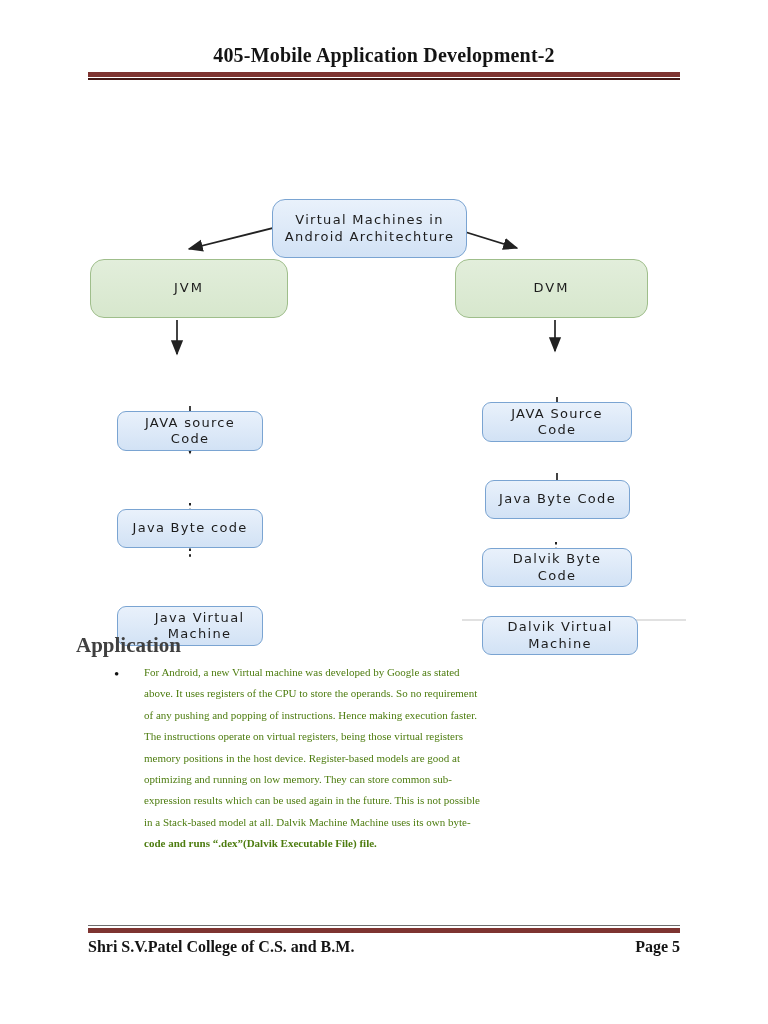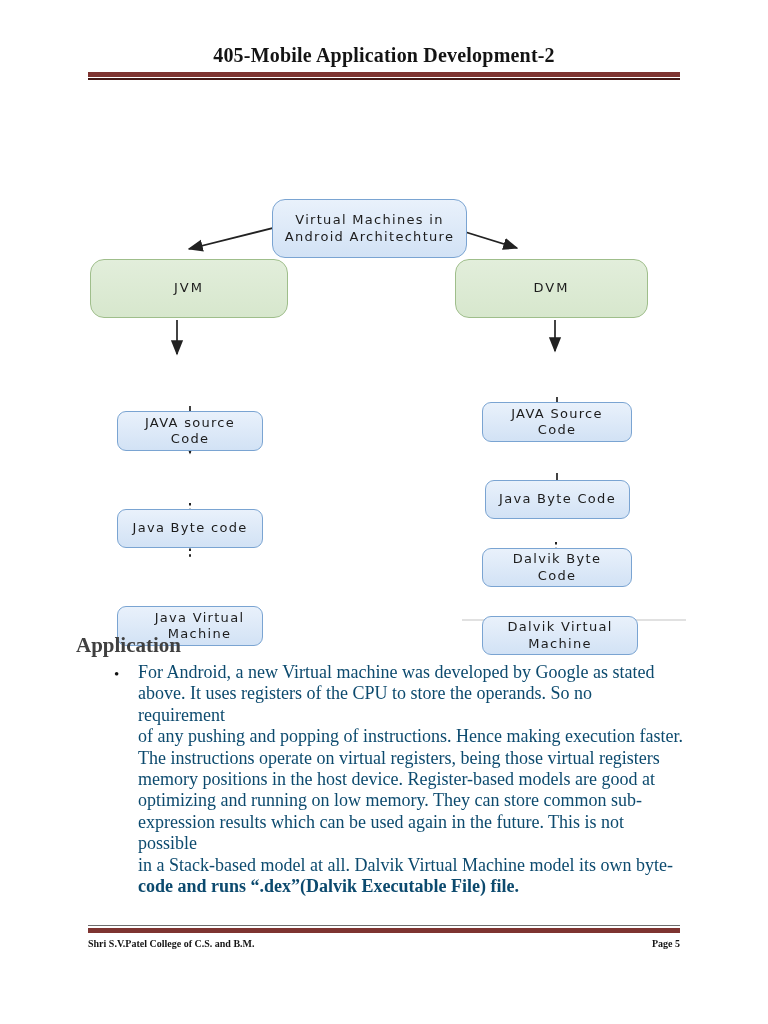--- a/index.html
+++ b/index.html
@@ -60,35 +60,35 @@
   
   .section-heading{
     position:absolute;left:76px;top:633px;
     font-size:21px;font-weight:bold;color:#404040;
   }
   .bullet-glyph{
     position:absolute;left:114px;top:666px;
     font-size:15px;color:#111;
   }
   .bullet-text{
-    position:absolute;left:138px;top:662px;width:545px;
-    font-size:18px;line-height:21.4px;color:#0c4a6e;
+    position:absolute;left:144px;top:662px;width:545px;
+    font-size:11px;line-height:21.4px;color:#4d7c0f;
   }
   .bullet-text .line{display:block;}
   .bullet-text .line.bold{font-weight:bold;}
   
   .footer-rule{
     position:absolute;left:88px;top:925px;width:592px;height:2px;
     border-top:1px solid #6e6e6e;
     border-bottom:5px solid #7e3431;
   }
   .footer-row{
     position:absolute;left:88px;top:938px;width:592px;
     display:flex;justify-content:space-between;
-    font-size:10px;font-weight:bold;color:#141414;
+    font-size:16px;font-weight:bold;color:#141414;
   }
 </style>
 </head>
 <body>
 
 <div class="page">
 
   <div class="doc-title">405-Mobile Application Development-2</div>
   <div class="header-rule"></div>
 
@@ -130,21 +130,21 @@
   <div class="section-heading">Application</div>
   <div class="bullet-glyph">•</div>
   <div class="bullet-text">
     <span class="line">For Android, a new Virtual machine was developed by Google as stated</span>
     <span class="line">above. It uses registers of the CPU to store the operands. So no requirement</span>
     <span class="line">of any pushing and popping of instructions. Hence making execution faster.</span>
     <span class="line">The instructions operate on virtual registers, being those virtual registers</span>
     <span class="line">memory positions in the host device. Register-based models are good at</span>
     <span class="line">optimizing and running on low memory. They can store common sub-</span>
     <span class="line">expression results which can be used again in the future. This is not possible</span>
-    <span class="line">in a Stack-based model at all. Dalvik Virtual Machine model its own byte-</span>
+    <span class="line">in a Stack-based model at all. Dalvik Machine Machine uses its own byte-</span>
     <span class="line bold">code and runs “.dex”(Dalvik Executable File) file.</span>
   </div>
 
   <div class="footer-rule"></div>
   <div class="footer-row">
     <span>Shri S.V.Patel College of C.S. and B.M.</span>
     <span>Page 5</span>
   </div>
 
 </div>

